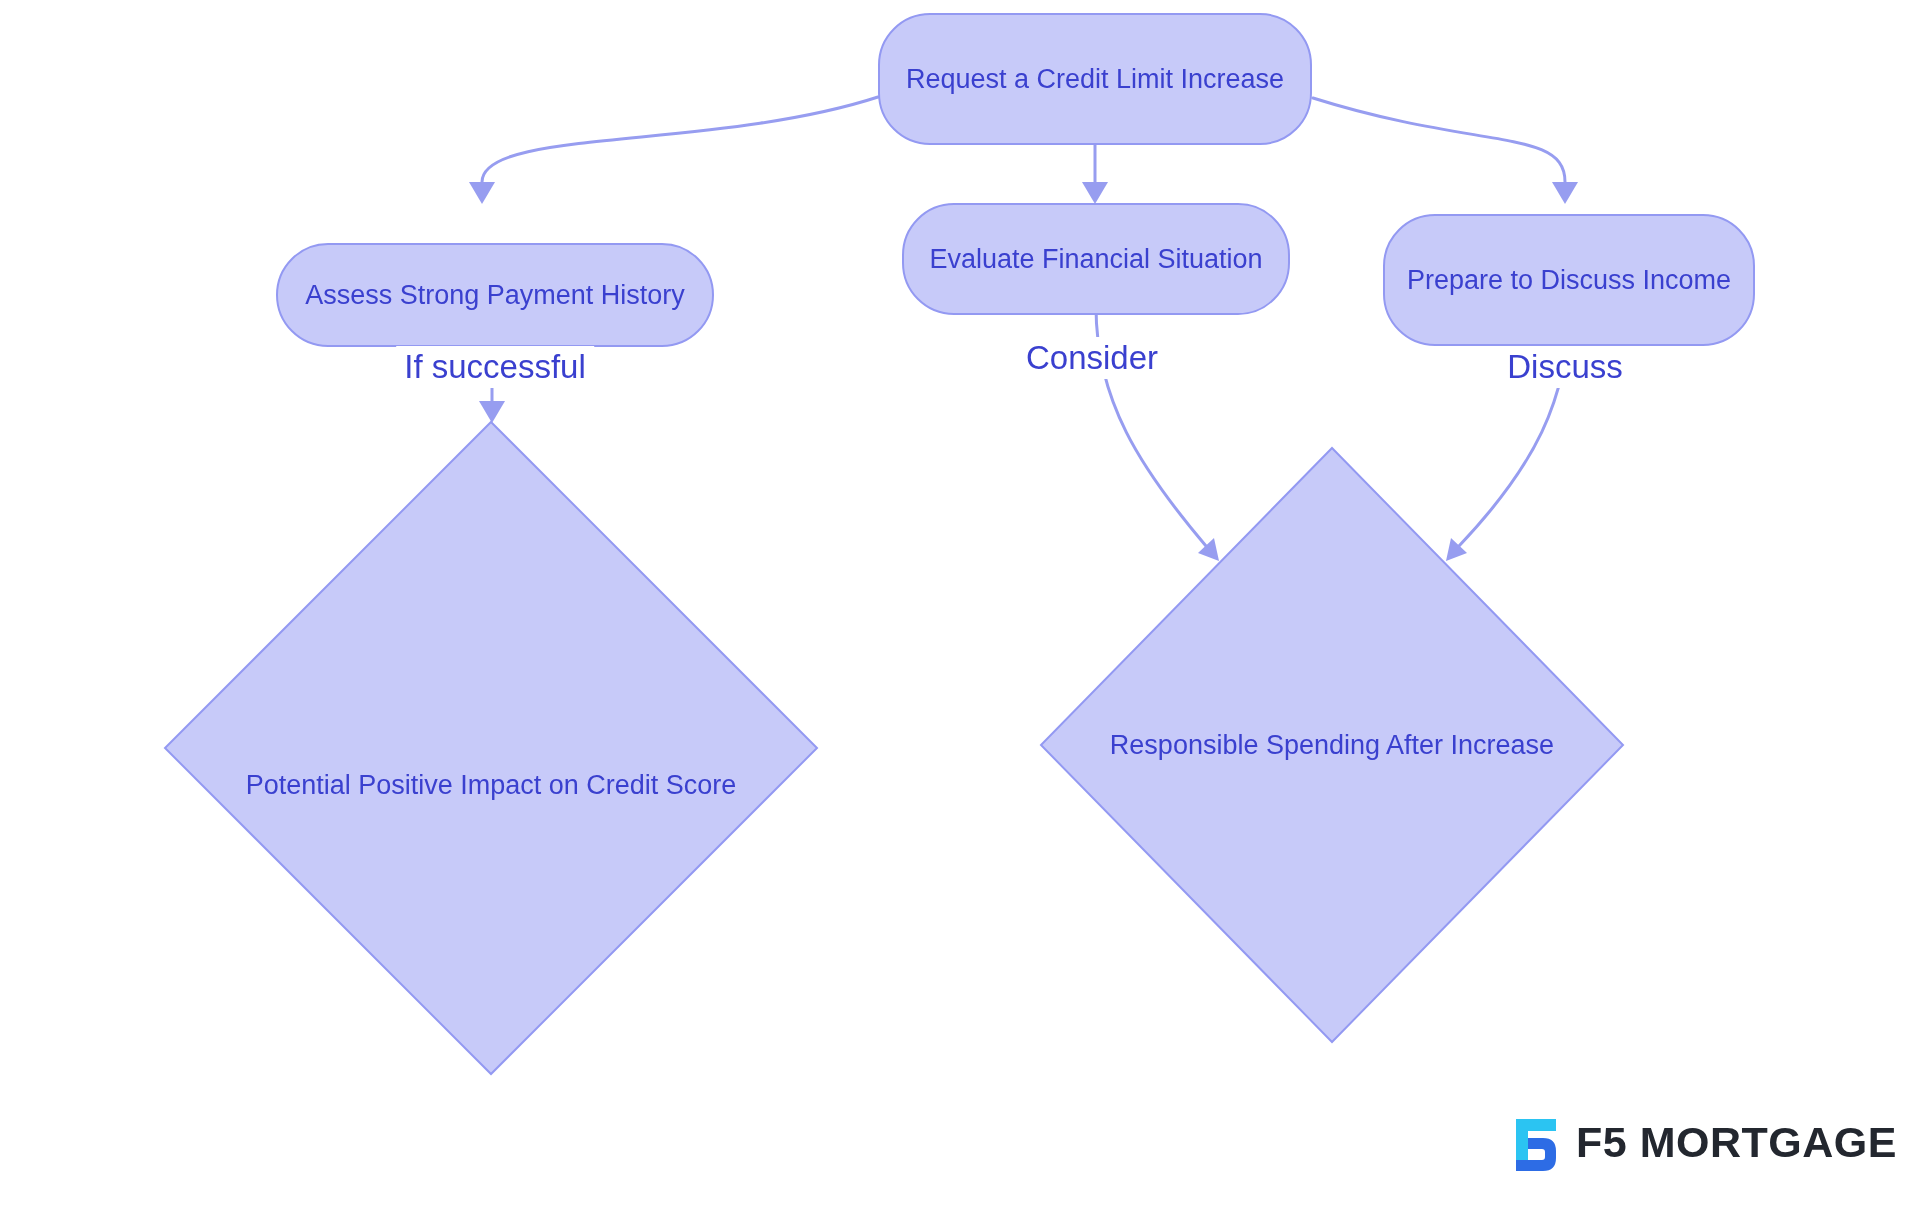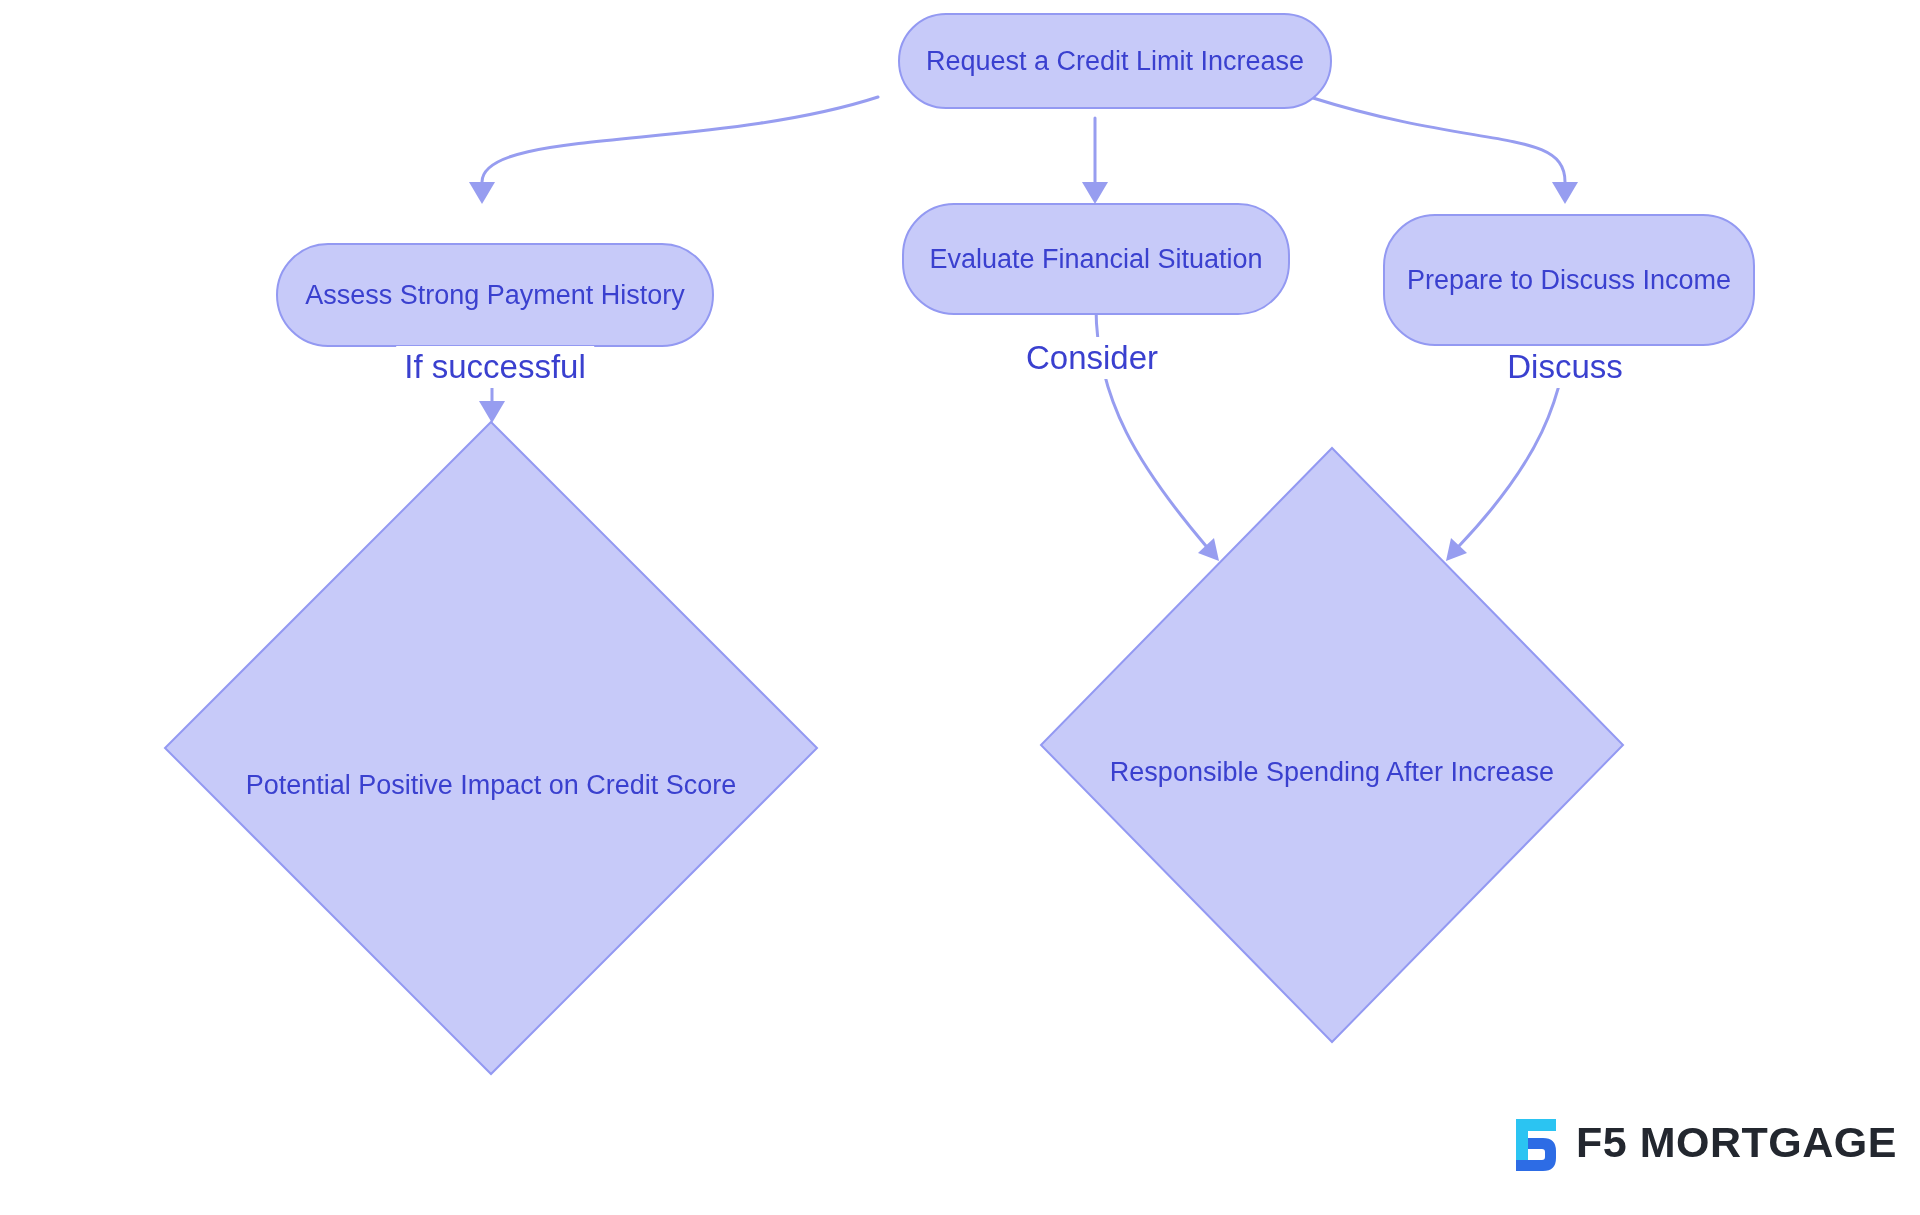--- a/index.html
+++ b/index.html
@@ -106,42 +106,42 @@
     <path class="edge" d="M1096,307 C1096,400 1140,468 1206,546"></path>
     <polygon class="arrowhead" points="1219,561 1198,553 1214,538"></polygon>
 
     <path class="edge" d="M1569,307 C1569,400 1533,468 1459,546"></path>
     <polygon class="arrowhead" points="1446,561 1467,553 1451,538"></polygon>
 
     <polygon class="diamond" points="491,422 817,748 491,1074 165,748"></polygon>
     <polygon class="diamond" points="1332,448 1623,745 1332,1042 1041,745"></polygon>
   </svg>
 
-  <div class="pill" style="left:898px; top:13px; width:434px; height:96px;">
+  <div class="pill" style="left:878px; top:13px; width:434px; height:132px;">
     <span>Request a Credit Limit Increase</span>
   </div>
 
   <div class="pill" style="left:276px; top:203px; width:438px; height:104px;margin-top:40px;">
     <span>Assess Strong Payment History</span>
   </div>
 
   <div class="pill" style="left:902px; top:203px; width:388px; height:112px;">
     <span>Evaluate Financial Situation</span>
   </div>
 
   <div class="pill" style="left:1383px; top:214px; width:372px; height:132px;">
     <span>Prepare to Discuss Income</span>
   </div>
 
   <div class="edge-label" style="left:495px; top:367px;">If successful</div>
   <div class="edge-label" style="left:1092px; top:358px;">Consider</div>
   <div class="edge-label" style="left:1565px; top:367px;">Discuss</div>
 
   <div class="diamond-label" style="left:491px; top:785px;">Potential Positive Impact on Credit Score</div>
-  <div class="diamond-label" style="left:1332px; top:745px;margin-top:27px;">Responsible Spending After Increase</div>
+  <div class="diamond-label" style="left:1332px; top:745px;">Responsible Spending After Increase</div>
 
   <div class="logo">
     <svg class="logo-mark" viewBox="0 0 48 54" aria-hidden="true">
       <path class="mark-top" d="M2,1 H42 V13 H14 V43 H2 Z"></path>
       <path class="mark-bottom" d="M14,20 H29 Q42,20 42,33 V40 Q42,53 29,53 H2 V42 H28 Q31,42 31,39 V34 Q31,31 28,31 H14 Z"></path>
     </svg>
     <span class="logo-text">F5 MORTGAGE</span>
   </div>
 
 </div>

